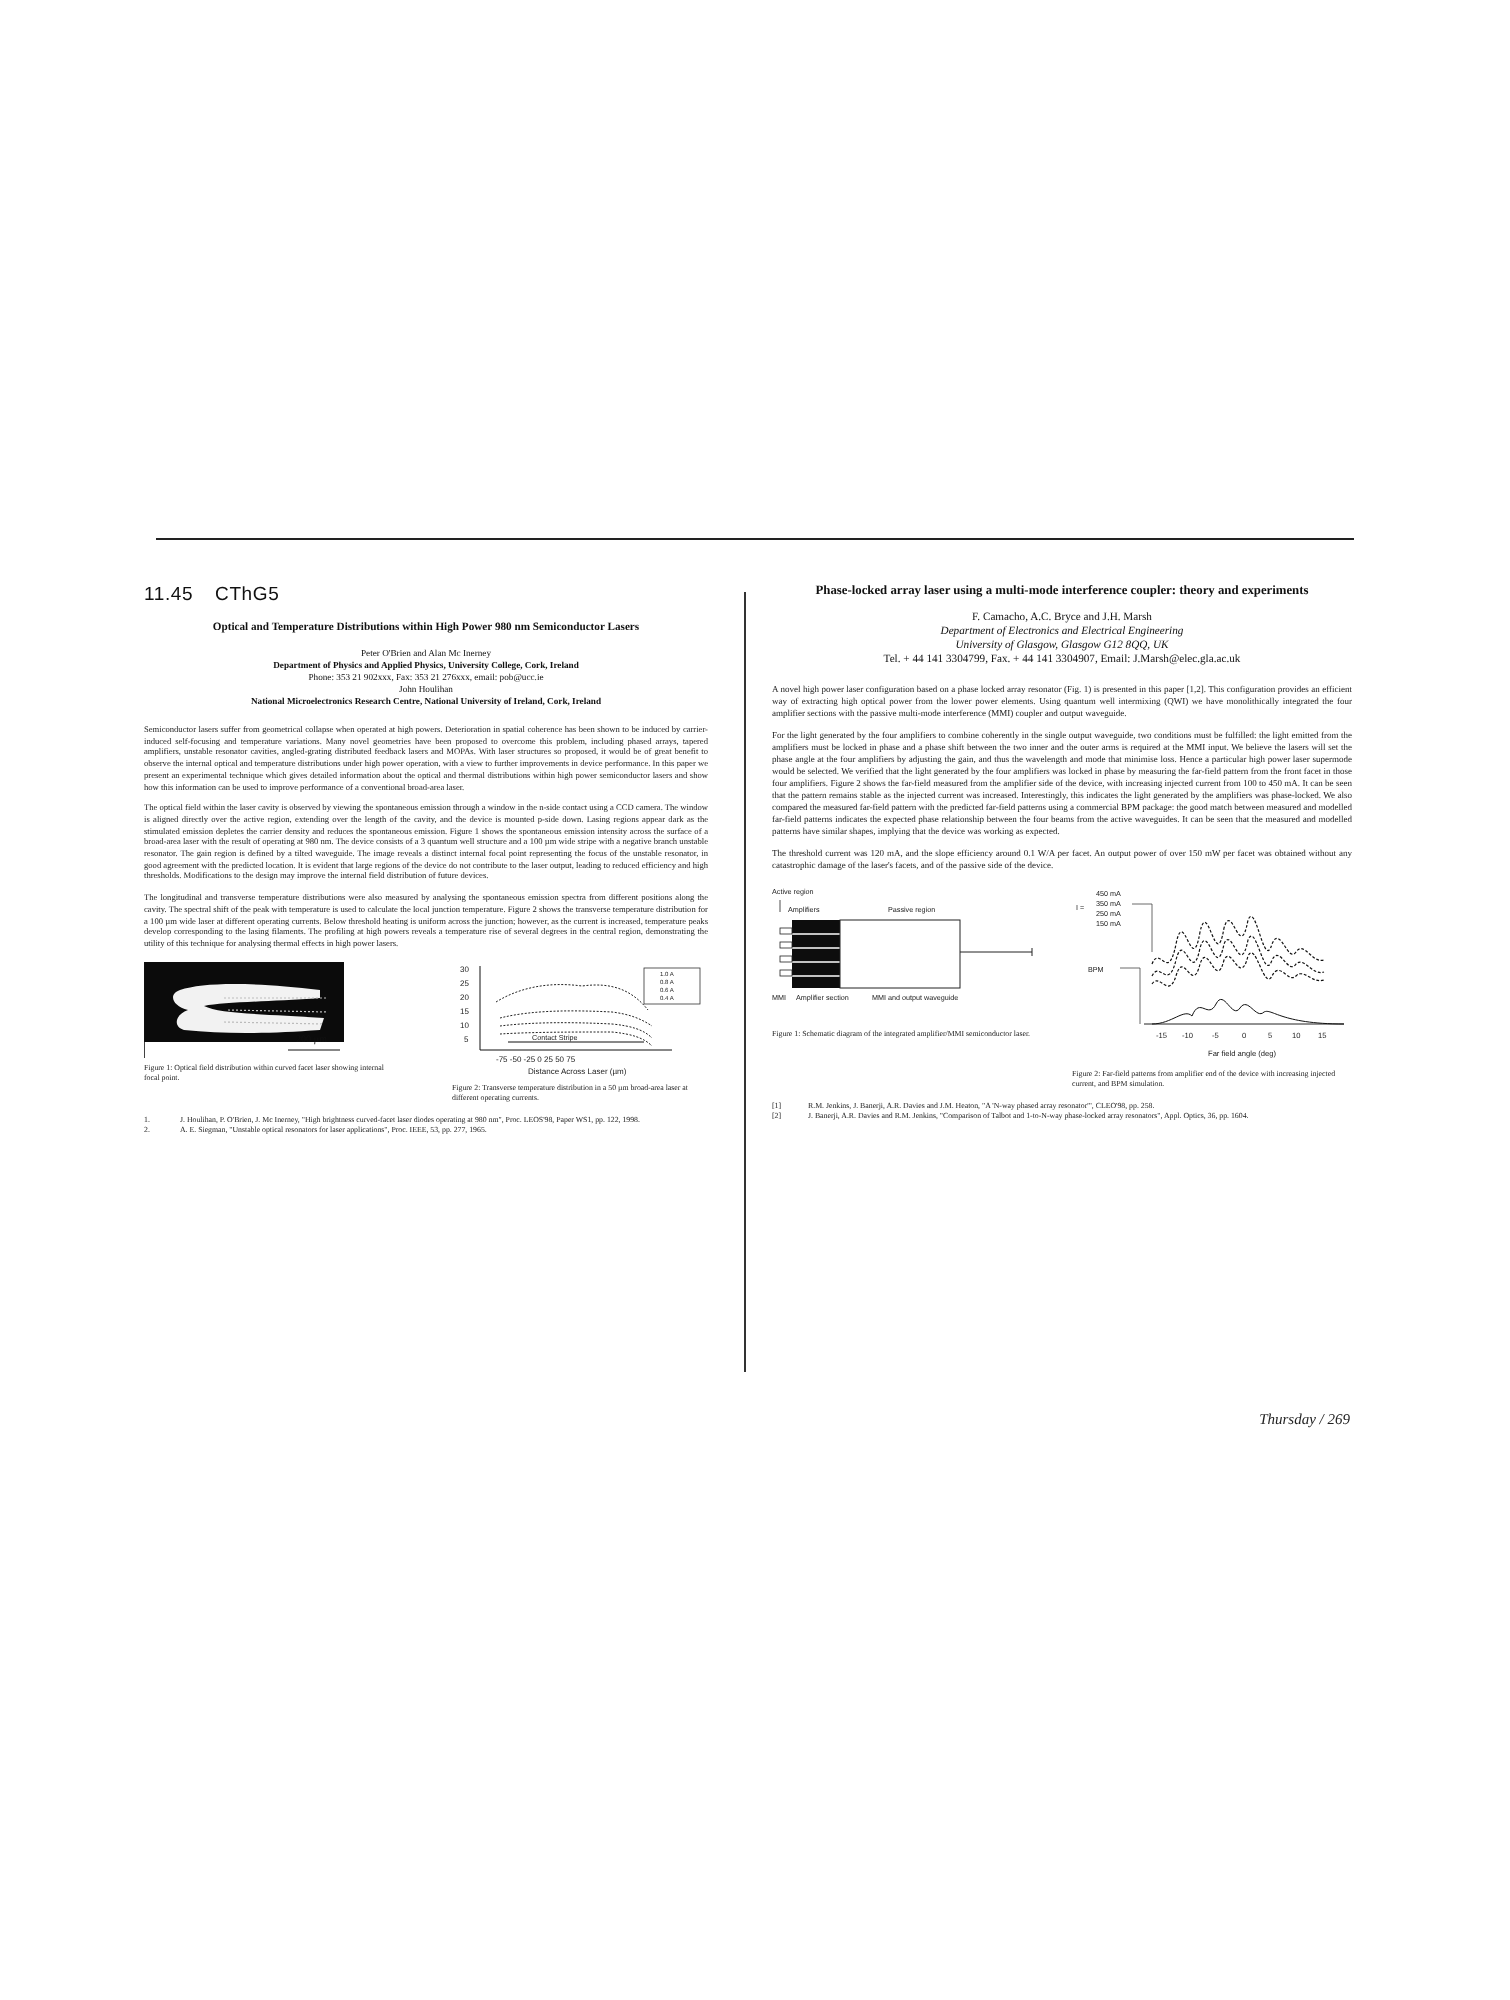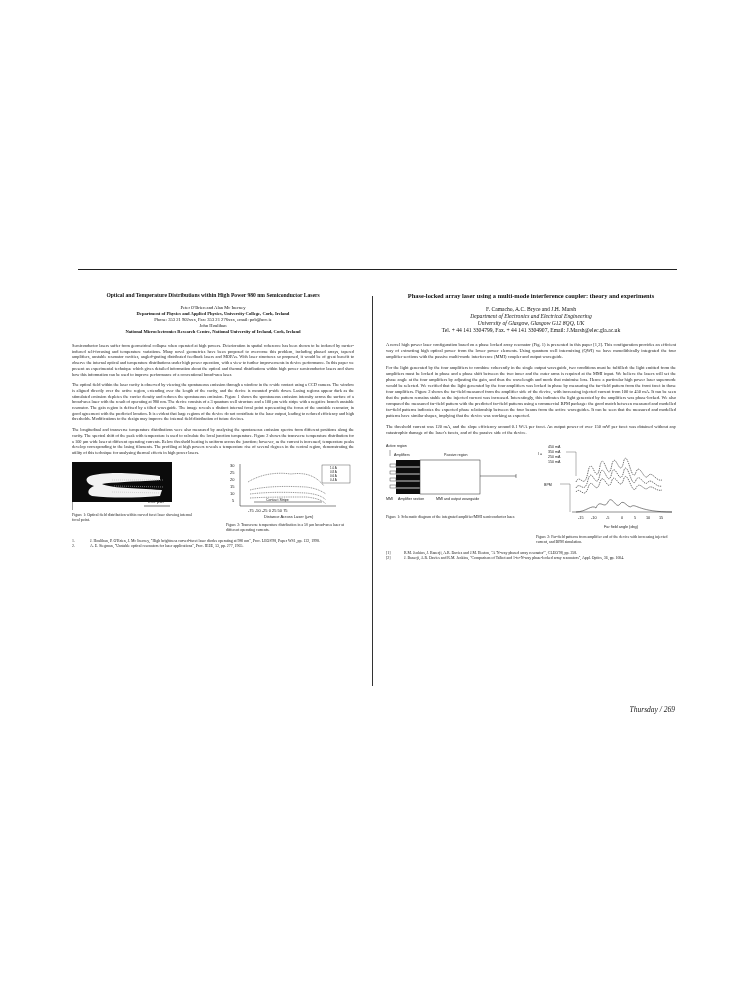--- a/index.html
+++ b/index.html
@@ -44,20 +44,24 @@
     }
     svg { display: block; }
   </style>
 </head>
 <body>
 
 <div class="rule-top"></div>
 <div class="col-divider"></div>
 
 <div class="page left">
+  <div class="session">
+    <span class="time">11.45</span>
+    <span>CThG5</span>
+  </div>
   <div class="title">Optical and Temperature Distributions within High Power 980 nm Semiconductor Lasers</div>
   <div class="authors">
     <div>Peter O'Brien and Alan Mc Inerney</div>
     <div class="aff">Department of Physics and Applied Physics, University College, Cork, Ireland</div>
     <div>Phone: 353 21 902xxx, Fax: 353 21 276xxx, email: pob@ucc.ie</div>
     <div>John Houlihan</div>
     <div class="aff">National Microelectronics Research Centre, National University of Ireland, Cork, Ireland</div>
   </div>
   <div class="body-text">
     <p>Semiconductor lasers suffer from geometrical collapse when operated at high powers. Deterioration in spatial coherence has been shown to be induced by carrier-induced self-focusing and temperature variations. Many novel geometries have been proposed to overcome this problem, including phased arrays, tapered amplifiers, unstable resonator cavities, angled-grating distributed feedback lasers and MOPAs. With laser structures so proposed, it would be of great benefit to observe the internal optical and temperature distributions under high power operation, with a view to further improvements in device performance. In this paper we present an experimental technique which gives detailed information about the optical and thermal distributions within high power semiconductor lasers and show how this information can be used to improve performance of a conventional broad-area laser.</p>

